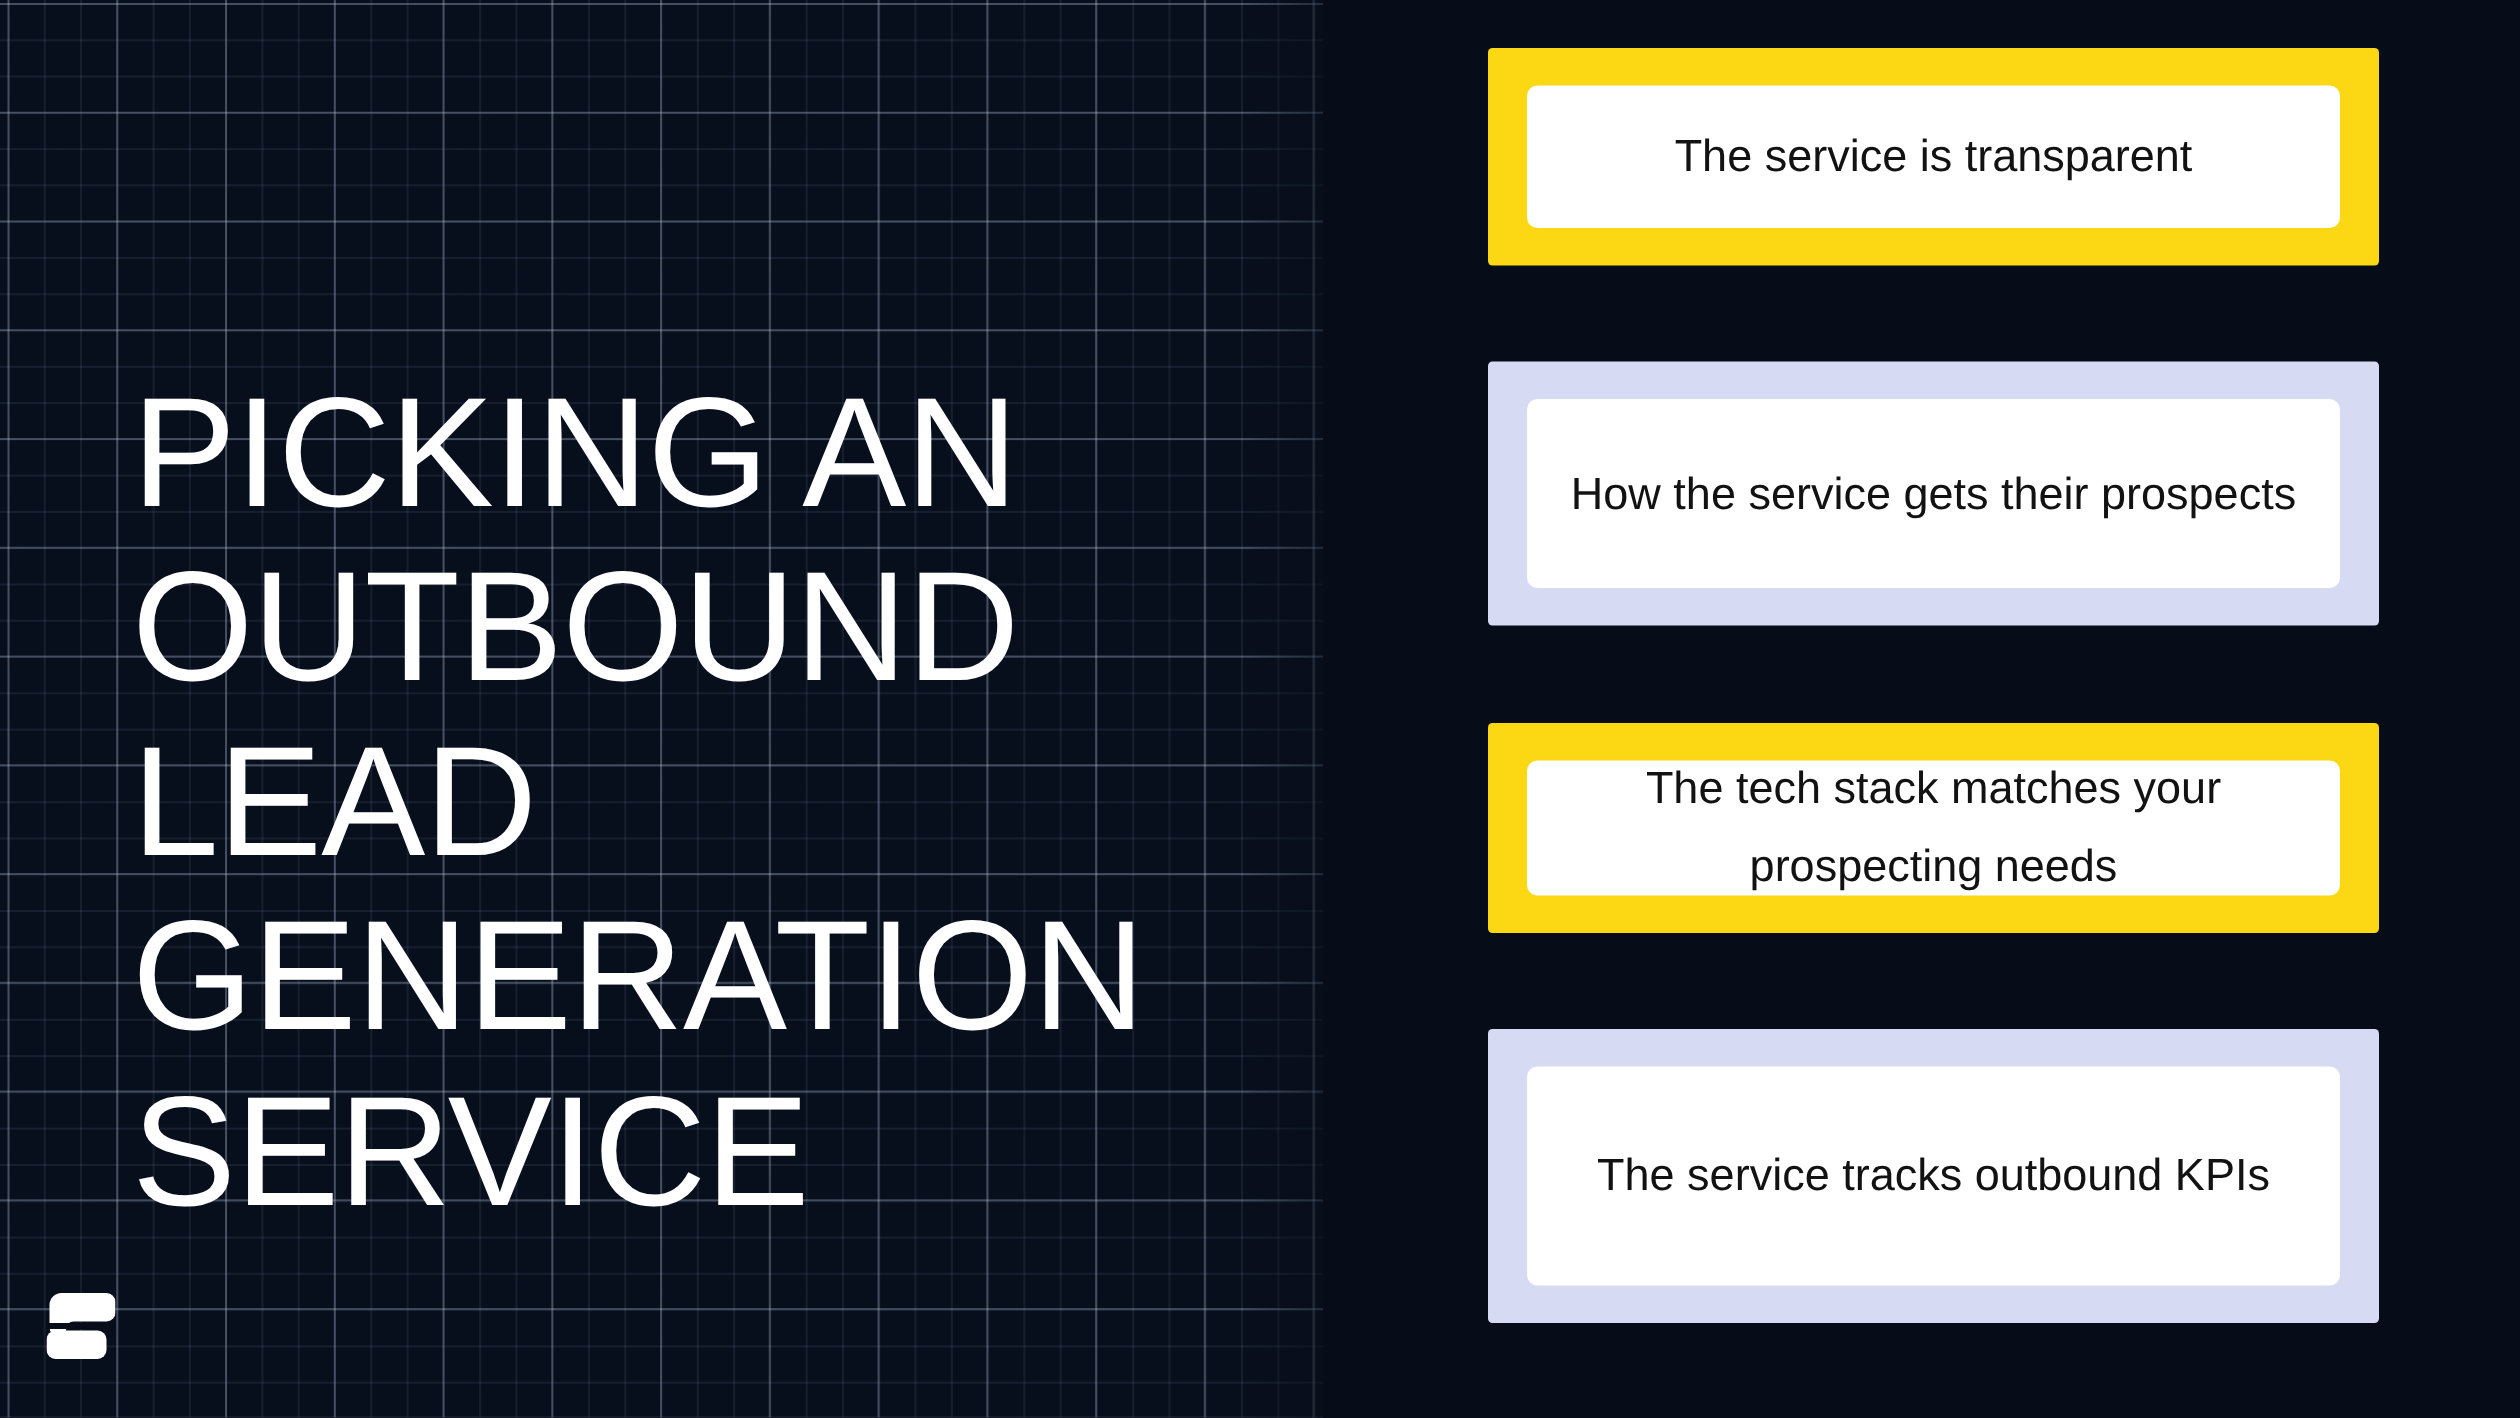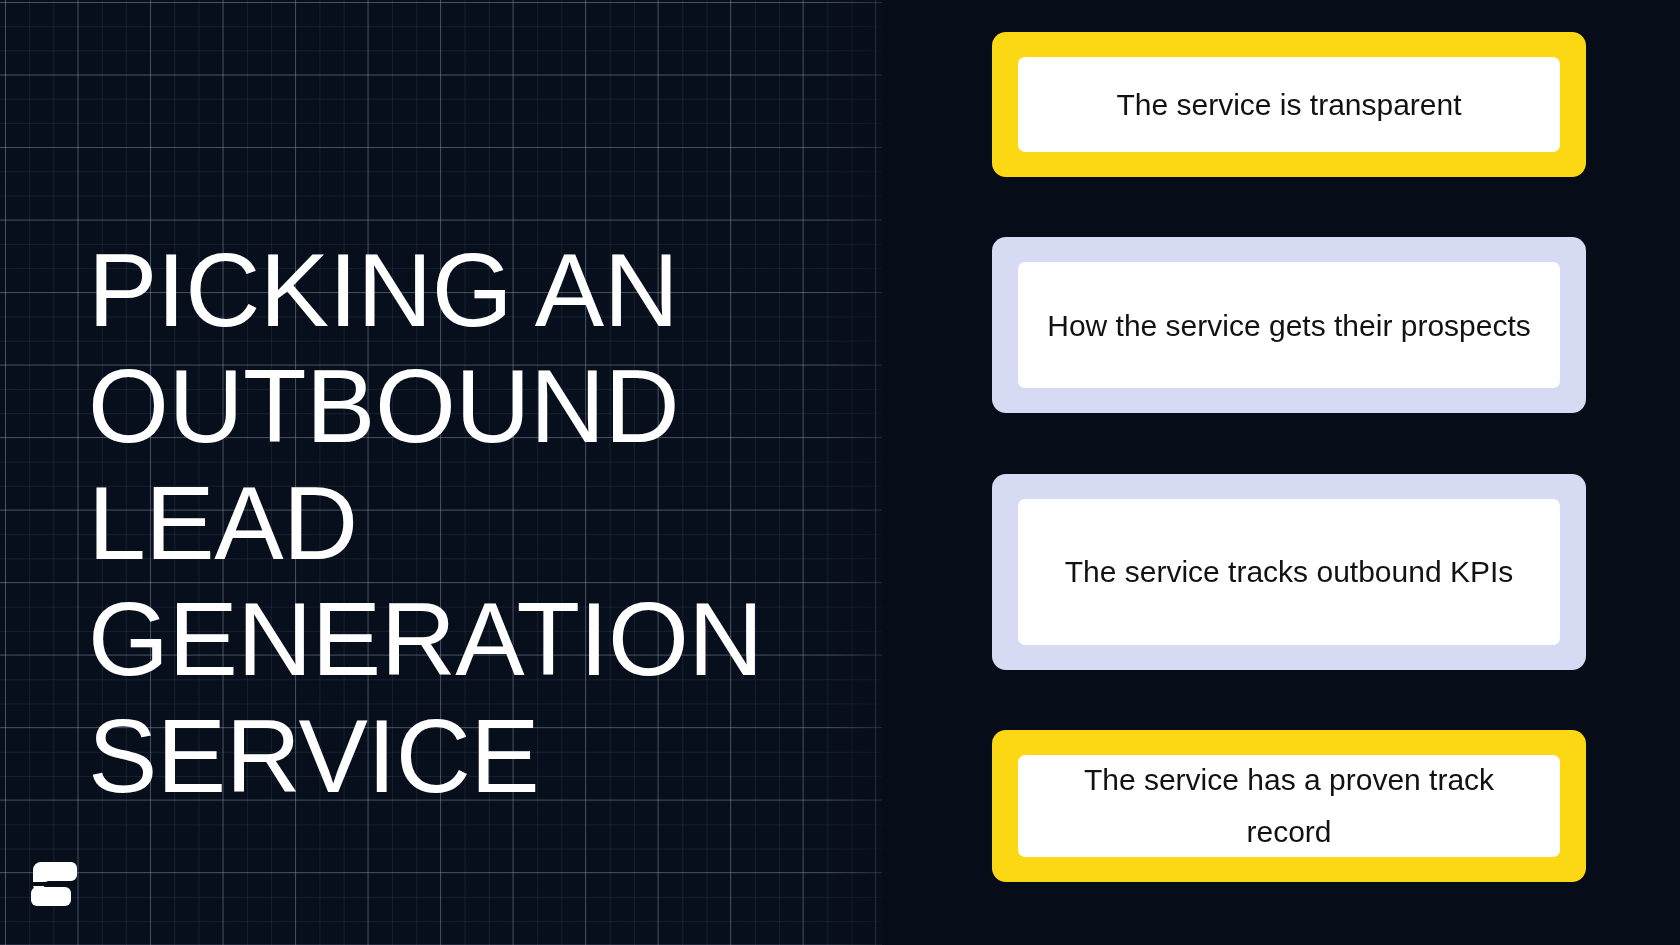--- a/index.html
+++ b/index.html
@@ -48,21 +48,21 @@
     inset:0;
     background:
       linear-gradient(to right, rgba(7,13,24,0) 94%, rgba(7,13,24,0.55) 100%);
     pointer-events:none;
   }
 
   
   #title {
     position: absolute;
     left: 88px;
-    top: 162px;
+    top: 174px;
     width: 640px;
     color: #ffffff;
     font-family: "Liberation Sans", sans-serif;
     font-size: 104px;
     line-height: 1.12;
     font-weight: 400;
     letter-spacing: -0.5px;
     text-transform: uppercase;
     white-space: pre-line;
   }
@@ -82,21 +82,21 @@
     left: 992px;
     top: 32px;
     width: 594px;
     height: 850px;
     display: flex;
     flex-direction: column;
     justify-content: space-between;
   }
   .card {
     position: relative;
-    border-radius: 14px;
+    border-radius: 3px;
     display: flex;
     align-items: center;
     justify-content: center;
     box-sizing: border-box;
   }
   .card.yellow { background: #fbd714; }
   .card.lavender { background: #d6dbf3; }
 
   .card-inner {
     background: #ffffff;
@@ -149,27 +149,27 @@
         <div class="card-text">The service is transparent</div>
       </div>
     </div>
 
     <div class="card lavender card-h2">
       <div class="card-inner">
         <div class="card-text">How the service gets their prospects</div>
       </div>
     </div>
 
+    <div class="card yellow card-h3">
+      <div class="card-inner">
+        <div class="card-text">The tech stack matches your prospecting needs</div>
+      </div>
+    </div>
 
     <div class="card lavender card-h4">
       <div class="card-inner">
         <div class="card-text">The service tracks outbound KPIs</div>
       </div>
     </div>
 
-    <div class="card yellow card-h5">
-      <div class="card-inner">
-        <div class="card-text">The service has a proven track record</div>
-      </div>
-    </div>
 
   </div>
 </div>
 
 </body></html>

